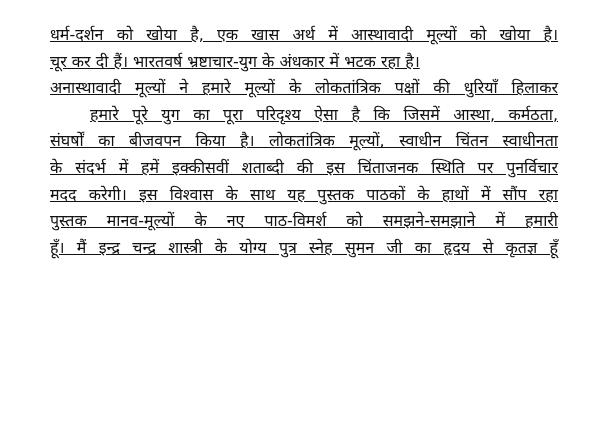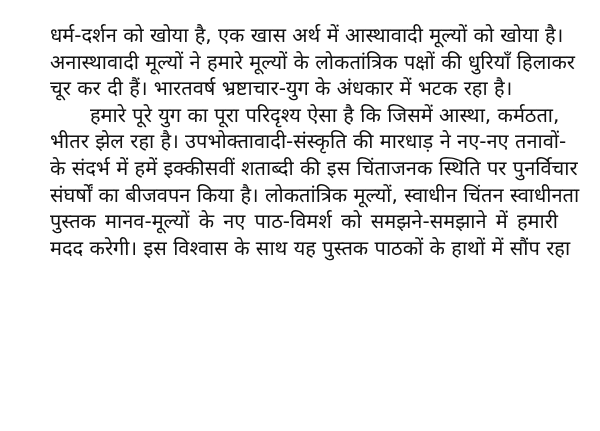--- a/index.html
+++ b/index.html
@@ -12,23 +12,24 @@
       height: 431px;
       overflow: hidden;
       position: relative;
     }
     .page {
       position: absolute;
       left: 50px;
       top: 22px;
       width: 508px;
       font-family: "DejaVu Sans", "Liberation Sans", sans-serif;
-      font-size: 20px;
+      font-size: 16px;
       line-height: 26.6px;
       color: #111111;
+      text-decoration: underline;
     }
     .line {
       display: block;
       white-space: nowrap;
       height: 26.6px;
       text-align: justify;
       text-align-last: justify;
     }
     .line.last {
       text-align-last: left;
@@ -36,24 +37,24 @@
     .line.indent {
       padding-left: 40px;
     }
   </style>
 </head>
 <body>
 
 <div class="page">
   <div class="paragraph">
     <span class="line">धर्म-दर्शन को खोया है, एक खास अर्थ में आस्थावादी मूल्यों को खोया है।</span>
+    <span class="line last">चूर कर दी हैं। भारतवर्ष भ्रष्टाचार-युग के अंधकार में भटक रहा है।</span>
     <span class="line">अनास्थावादी मूल्यों ने हमारे मूल्यों के लोकतांत्रिक पक्षों की धुरियाँ हिलाकर</span>
-    <span class="line last">चूर कर दी हैं। भारतवर्ष भ्रष्टाचार-युग के अंधकार में भटक रहा है।</span>
   </div>
   <div class="paragraph">
     <span class="line indent">हमारे पूरे युग का पूरा परिदृश्य ऐसा है कि जिसमें आस्था, कर्मठता,</span>
-    <span class="line">भीतर झेल रहा है। उपभोक्तावादी-संस्कृति की मारधाड़ ने नए-नए तनावों-</span>
+    <span class="line">संघर्षों का बीजवपन किया है। लोकतांत्रिक मूल्यों, स्वाधीन चिंतन स्वाधीनता</span>
     <span class="line">के संदर्भ में हमें इक्कीसवीं शताब्दी की इस चिंताजनक स्थिति पर पुनर्विचार</span>
-    <span class="line">संघर्षों का बीजवपन किया है। लोकतांत्रिक मूल्यों, स्वाधीन चिंतन स्वाधीनता</span>
+    <span class="line">मदद करेगी। इस विश्वास के साथ यह पुस्तक पाठकों के हाथों में सौंप रहा</span>
     <span class="line">पुस्तक मानव-मूल्यों के नए पाठ-विमर्श को समझने-समझाने में हमारी</span>
-    <span class="line">मदद करेगी। इस विश्वास के साथ यह पुस्तक पाठकों के हाथों में सौंप रहा</span>
+    <span class="line">हूँ। मैं इन्द्र चन्द्र शास्त्री के योग्य पुत्र स्नेह सुमन जी का हृदय से कृतज्ञ हूँ</span>
   </div>
 </div>
 
 </body></html>

